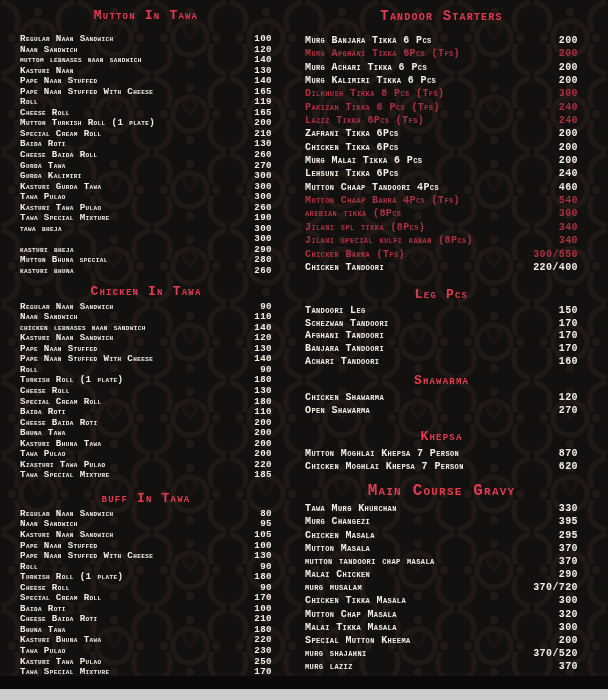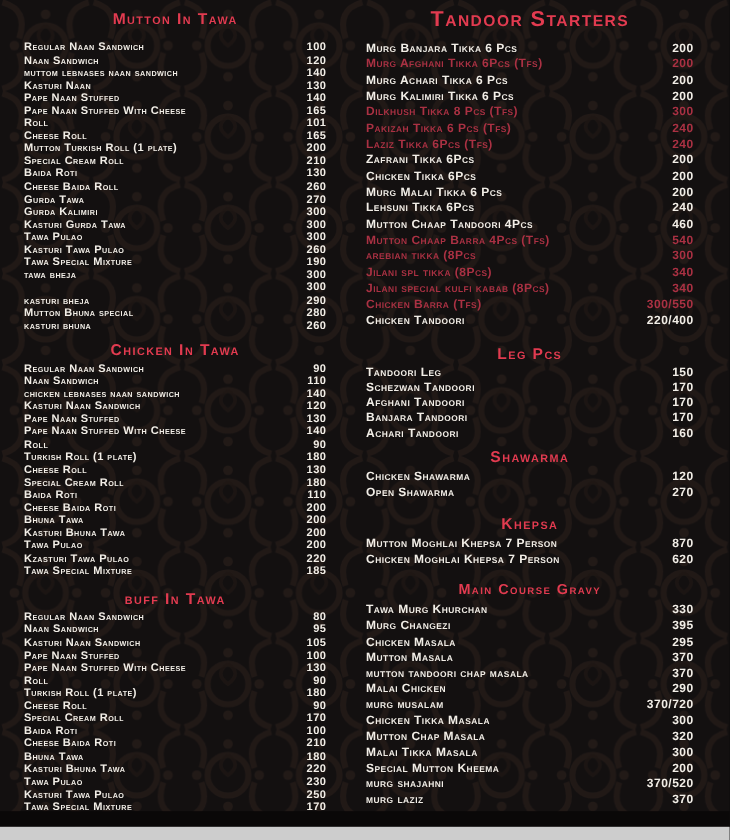--- a/index.html
+++ b/index.html
@@ -14,21 +14,21 @@
     width:608px;height:700px;
     font-family:"Liberation Sans",sans-serif;
     background:#000;
     overflow:hidden;
   }
   #menu{
     position:relative;width:608px;height:700px;
     background:var(--bg);
   }
   #damask{position:absolute;left:0;top:0;width:608px;height:700px;pointer-events:none;}
-  .col{position:absolute;top:6px;}
+  .col{position:absolute;top:6px;font-family:Liberation Mono, monospace;}
   #col-left{left:20px;width:252px;}
   #col-right{left:305px;width:273px;}
   .section-title{
     text-align:center;
     color:var(--accent);
     font-weight:bold;
     font-variant:small-caps;
     letter-spacing:1.2px;
     font-size:13px;
     height:20px;line-height:20px;
@@ -43,29 +43,29 @@
     white-space:nowrap;
   }
   #col-left .row{font-size:9.2px;height:10.56px;line-height:10.56px;}
   #col-right .row{font-size:10px;}
   .row.red{color:var(--item-red);}
   .row .nm{overflow:hidden;}
   .row .pr{margin-left:6px;}
   
   #col-left .section:nth-child(2) .section-title{margin-top:8px;height:14px;line-height:14px;margin-bottom:3px;}
   #col-left .section:nth-child(3) .section-title{margin-top:11px;height:14px;line-height:14px;margin-bottom:3px;}
-  #col-right .section:nth-child(1) .section-title{font-size:18px;}
+  #col-right .section:nth-child(1) .section-title{font-size:14px;}
   #col-right .section:nth-child(1) .row{height:13.35px;line-height:13.35px;}
   #col-right .section:nth-child(2) .section-title{margin-top:14px;height:14px;line-height:14px;margin-bottom:3px;}
   #col-right .section:nth-child(2) .row{height:12.6px;line-height:12.6px;}
   #col-right .section:nth-child(3) .section-title{margin-top:6px;height:14px;line-height:14px;margin-bottom:3px;}
   #col-right .section:nth-child(3) .row{height:13px;line-height:13px;align-items:center;}
   #col-right .section:nth-child(4) .section-title{margin-top:13px;height:14px;line-height:14px;margin-bottom:3px;}
   #col-right .section:nth-child(4) .row{height:13px;line-height:13px;}
-  #col-right .section:nth-child(5) .section-title{margin-top:10px;font-size:12px;height:16px;line-height:16px;margin-bottom:3px;}
+  #col-right .section:nth-child(5) .section-title{margin-top:10px;font-size:16px;height:16px;line-height:16px;margin-bottom:3px;}
   #col-right .section:nth-child(5) .row{height:13.2px;line-height:13.2px;}
   #bottom-shadow{position:absolute;left:0;top:676px;width:608px;height:13px;background:#0a0808;}
   #bottom-strip{position:absolute;left:0;top:689px;width:608px;height:11px;background:var(--strip);}
 </style>
 </head>
 <body>
 
 <div id="menu">
   <svg id="damask" width="608" height="700" xmlns="http://www.w3.org/2000/svg" aria-hidden="true">
     <defs>
@@ -114,21 +114,21 @@
         <div class="row">
           <span class="nm">Pape Naan Stuffed</span>
           <span class="pr">140</span>
         </div>
         <div class="row">
           <span class="nm">Pape Naan Stuffed With Cheese</span>
           <span class="pr">165</span>
         </div>
         <div class="row">
           <span class="nm">Roll</span>
-          <span class="pr">101</span>
+          <span class="pr">119</span>
         </div>
         <div class="row">
           <span class="nm">Cheese Roll</span>
           <span class="pr">165</span>
         </div>
         <div class="row">
           <span class="nm">Mutton Turkish Roll (1 plate)</span>
           <span class="pr">200</span>
         </div>
         <div class="row">

